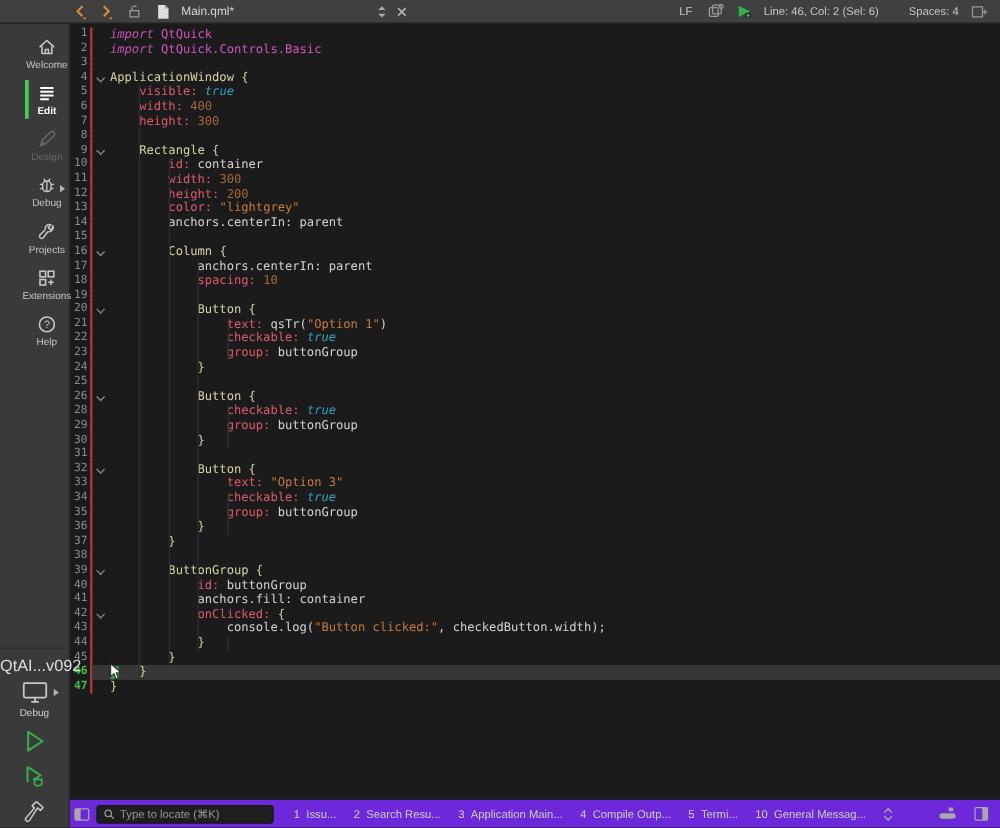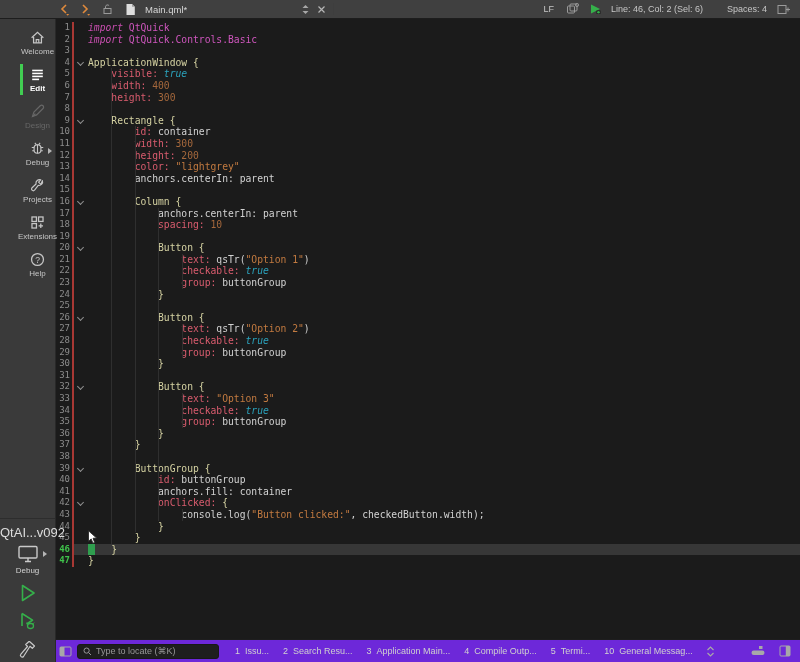--- a/index.html
+++ b/index.html
@@ -293,21 +293,20 @@
       <div class="cl"><span class="ln">17</span><span class="strip"></span><span class="fold"></span><span class="txt"><span class="s-pln">            anchors.centerIn: parent</span></span></div>
       <div class="cl"><span class="ln">18</span><span class="strip"></span><span class="fold"></span><span class="txt"><span class="s-pln">            </span><span class="s-prp">spacing:</span><span class="s-pln"> </span><span class="s-num">10</span></span></div>
       <div class="cl"><span class="ln">19</span><span class="strip"></span><span class="fold"></span><span class="txt"></span></div>
       <div class="cl"><span class="ln">20</span><span class="strip"></span><span class="fold"><i class="chev"></i></span><span class="txt"><span class="s-pln">            </span><span class="s-typ">Button</span><span class="s-pln"> </span><span class="s-brc">{</span></span></div>
       <div class="cl"><span class="ln">21</span><span class="strip"></span><span class="fold"></span><span class="txt"><span class="s-pln">                </span><span class="s-prp">text:</span><span class="s-pln"> qsTr(</span><span class="s-str">"Option 1"</span><span class="s-pln">)</span></span></div>
       <div class="cl"><span class="ln">22</span><span class="strip"></span><span class="fold"></span><span class="txt"><span class="s-pln">                </span><span class="s-prp">checkable:</span><span class="s-pln"> </span><span class="s-boo">true</span></span></div>
       <div class="cl"><span class="ln">23</span><span class="strip"></span><span class="fold"></span><span class="txt"><span class="s-pln">                </span><span class="s-prp">group:</span><span class="s-pln"> buttonGroup</span></span></div>
       <div class="cl"><span class="ln">24</span><span class="strip"></span><span class="fold"></span><span class="txt"><span class="s-pln">            </span><span class="s-brc">}</span></span></div>
       <div class="cl"><span class="ln">25</span><span class="strip"></span><span class="fold"></span><span class="txt"></span></div>
       <div class="cl"><span class="ln">26</span><span class="strip"></span><span class="fold"><i class="chev"></i></span><span class="txt"><span class="s-pln">            </span><span class="s-typ">Button</span><span class="s-pln"> </span><span class="s-brc">{</span></span></div>
-      <div class="cl"><span class="ln">27</span><span class="strip"></span><span class="fold"></span><span class="txt"><span class="s-pln">                </span><span class="s-prp">text:</span><span class="s-pln"> qsTr(</span><span class="s-str">"Option 2"</span><span class="s-pln">)</span></span></div>
       <div class="cl"><span class="ln">28</span><span class="strip"></span><span class="fold"></span><span class="txt"><span class="s-pln">                </span><span class="s-prp">checkable:</span><span class="s-pln"> </span><span class="s-boo">true</span></span></div>
       <div class="cl"><span class="ln">29</span><span class="strip"></span><span class="fold"></span><span class="txt"><span class="s-pln">                </span><span class="s-prp">group:</span><span class="s-pln"> buttonGroup</span></span></div>
       <div class="cl"><span class="ln">30</span><span class="strip"></span><span class="fold"></span><span class="txt"><span class="s-pln">            </span><span class="s-brc">}</span></span></div>
       <div class="cl"><span class="ln">31</span><span class="strip"></span><span class="fold"></span><span class="txt"></span></div>
       <div class="cl"><span class="ln">32</span><span class="strip"></span><span class="fold"><i class="chev"></i></span><span class="txt"><span class="s-pln">            </span><span class="s-typ">Button</span><span class="s-pln"> </span><span class="s-brc">{</span></span></div>
       <div class="cl"><span class="ln">33</span><span class="strip"></span><span class="fold"></span><span class="txt"><span class="s-pln">                </span><span class="s-prp">text:</span><span class="s-pln"> </span><span class="s-str">"Option 3"</span></span></div>
       <div class="cl"><span class="ln">34</span><span class="strip"></span><span class="fold"></span><span class="txt"><span class="s-pln">                </span><span class="s-prp">checkable:</span><span class="s-pln"> </span><span class="s-boo">true</span></span></div>
       <div class="cl"><span class="ln">35</span><span class="strip"></span><span class="fold"></span><span class="txt"><span class="s-pln">                </span><span class="s-prp">group:</span><span class="s-pln"> buttonGroup</span></span></div>
       <div class="cl"><span class="ln">36</span><span class="strip"></span><span class="fold"></span><span class="txt"><span class="s-pln">            </span><span class="s-brc">}</span></span></div>
       <div class="cl"><span class="ln">37</span><span class="strip"></span><span class="fold"></span><span class="txt"><span class="s-pln">        </span><span class="s-brc">}</span></span></div>

